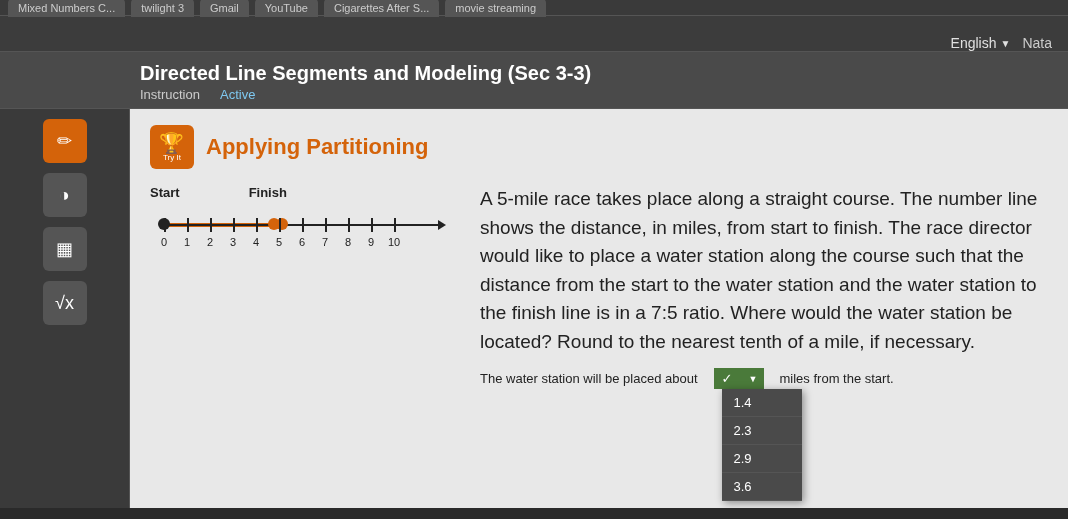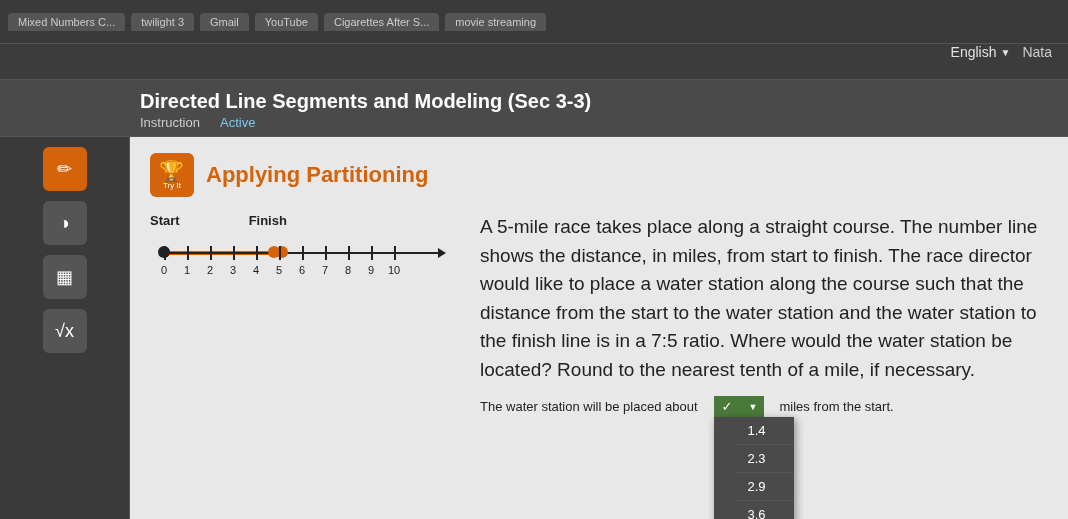--- a/index.html
+++ b/index.html
@@ -8,42 +8,42 @@
       font-family: Arial, sans-serif;
       width: 1068px;
       height: 519px;
       overflow: hidden;
       position: relative;
     }
 
     
     .browser-bar {
       background: #3a3a3a;
-      height: 44px;
+      height: 16px;
       display: flex;
       align-items: center;
       padding: 0 8px;
       gap: 6px;
       border-bottom: 1px solid #555;
     }
     .browser-tab {
       background: #555;
       color: #ccc;
       font-size: 11px;
       padding: 3px 10px;
       border-radius: 4px 4px 0 0;
       white-space: nowrap;
     }
 
     
     .top-nav {
       background: #3c3c3c;
       height: 36px;
       display: flex;
-      align-items: flex-start;
+      align-items: flex-end;
       justify-content: flex-end;
       padding: 0 16px;
       border-bottom: 1px solid #555;
     }
     .top-nav-right {
       display: flex;
       align-items: center;
       gap: 12px;
     }
     .lang-selector {
@@ -264,27 +264,26 @@
       content: '▼';
       position: absolute;
       right: 6px;
       top: 50%;
       transform: translateY(-50%);
       font-size: 9px;
     }
     .dropdown-menu {
       position: absolute;
       top: 100%;
-      left: 0;
+      left: 8px;
       background: #4a4a4a;
       color: #fff;
       min-width: 80px;
       z-index: 100;
       box-shadow: 2px 2px 8px rgba(0,0,0,0.4);
-      padding-left: 22px;
     }
     .dropdown-item {
       padding: 6px 12px;
       font-size: 13px;
       cursor: pointer;
       border-bottom: 1px solid #555;
     }
   </style>
 </head>
 <body>

